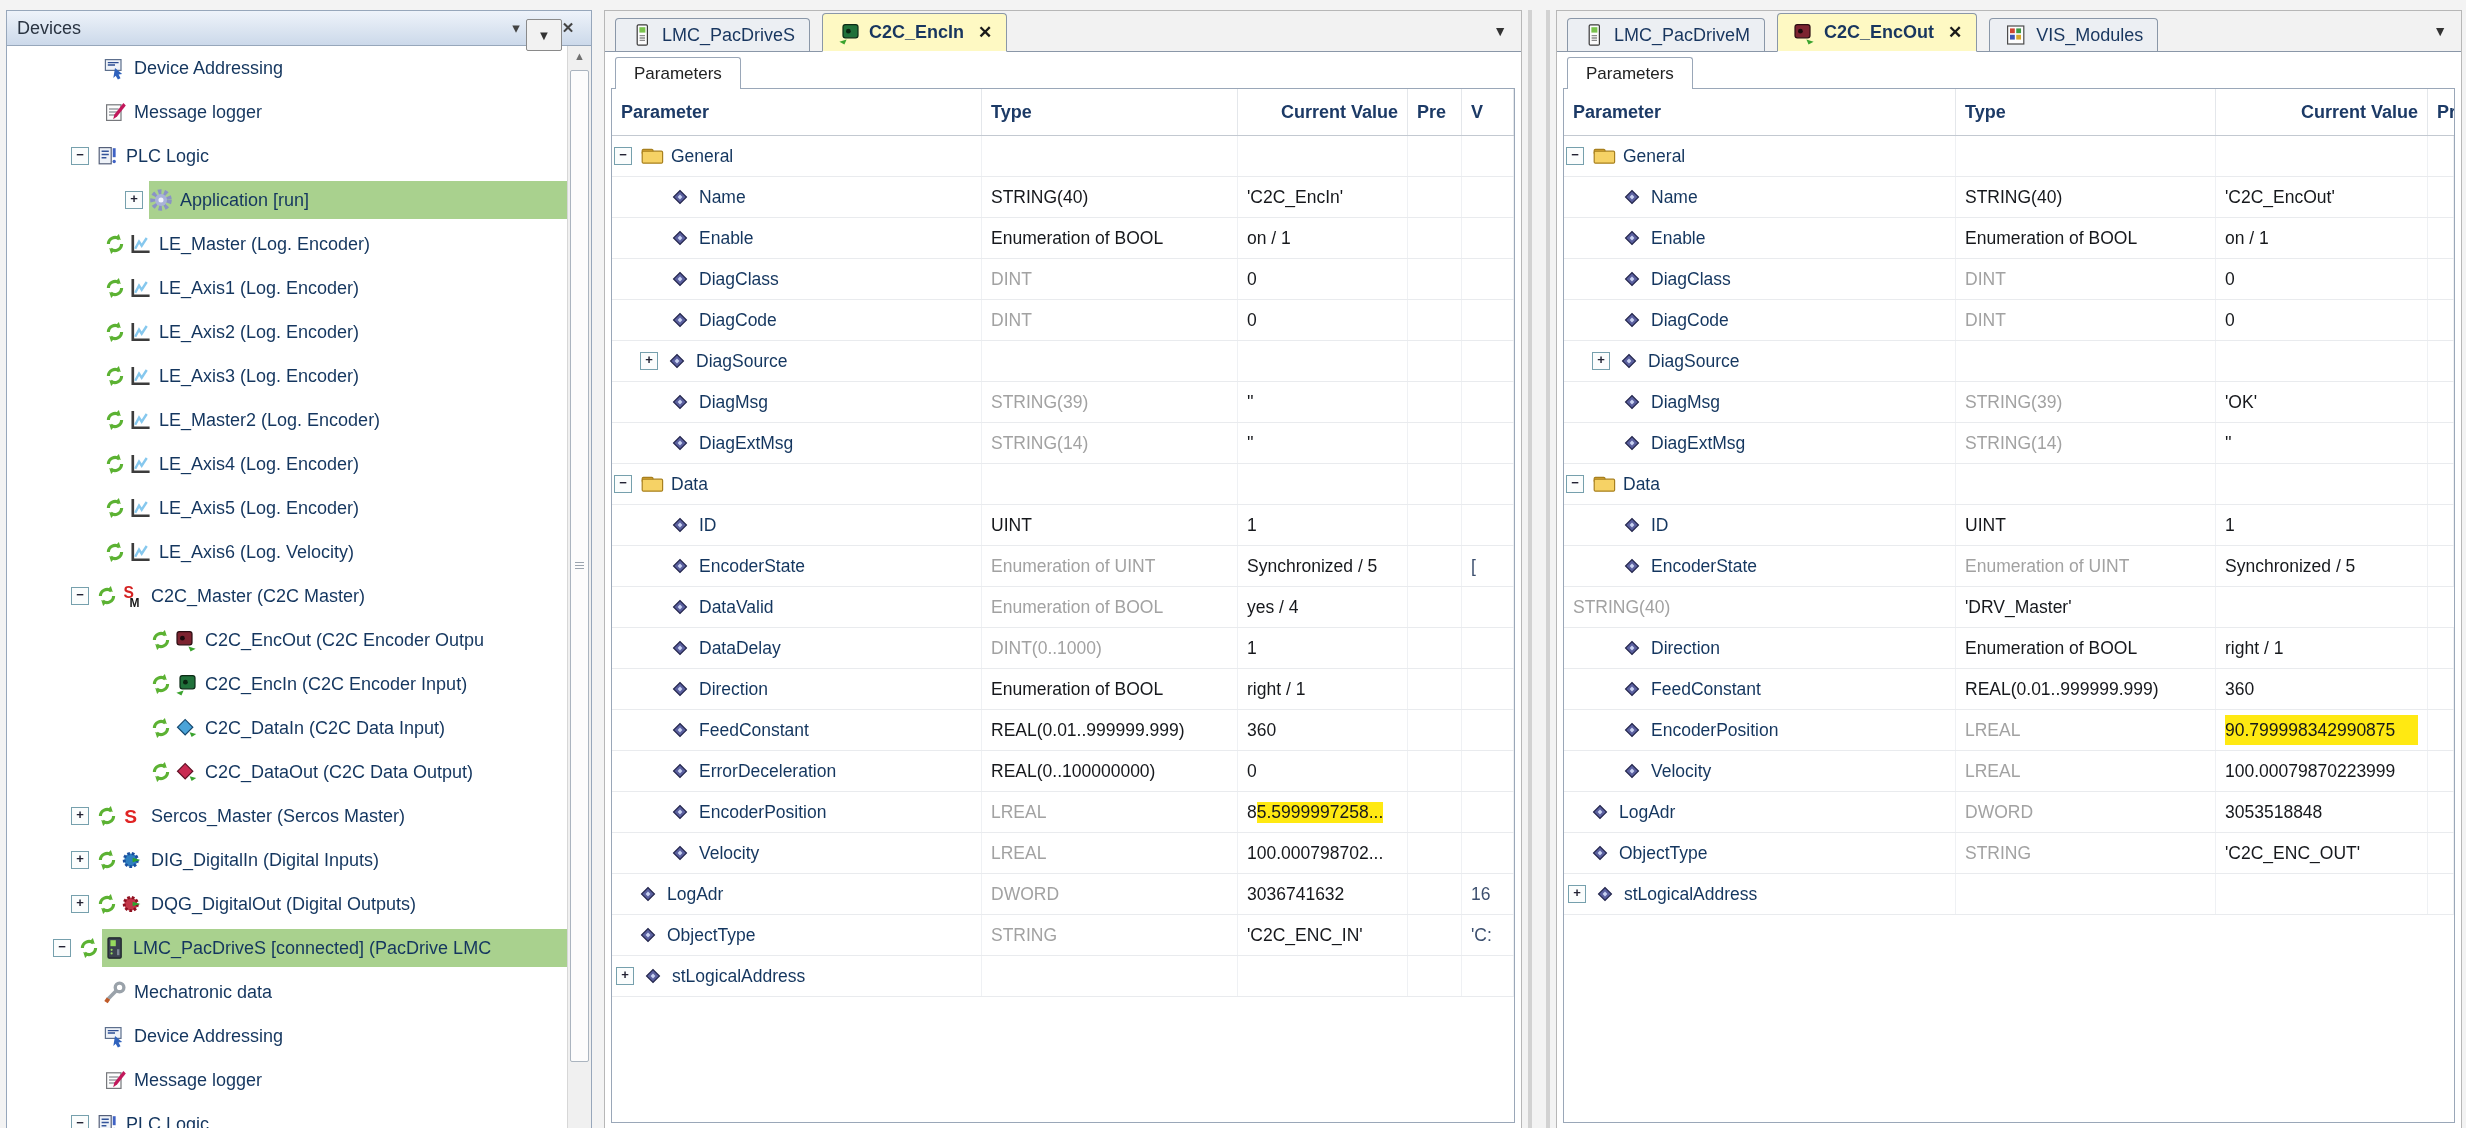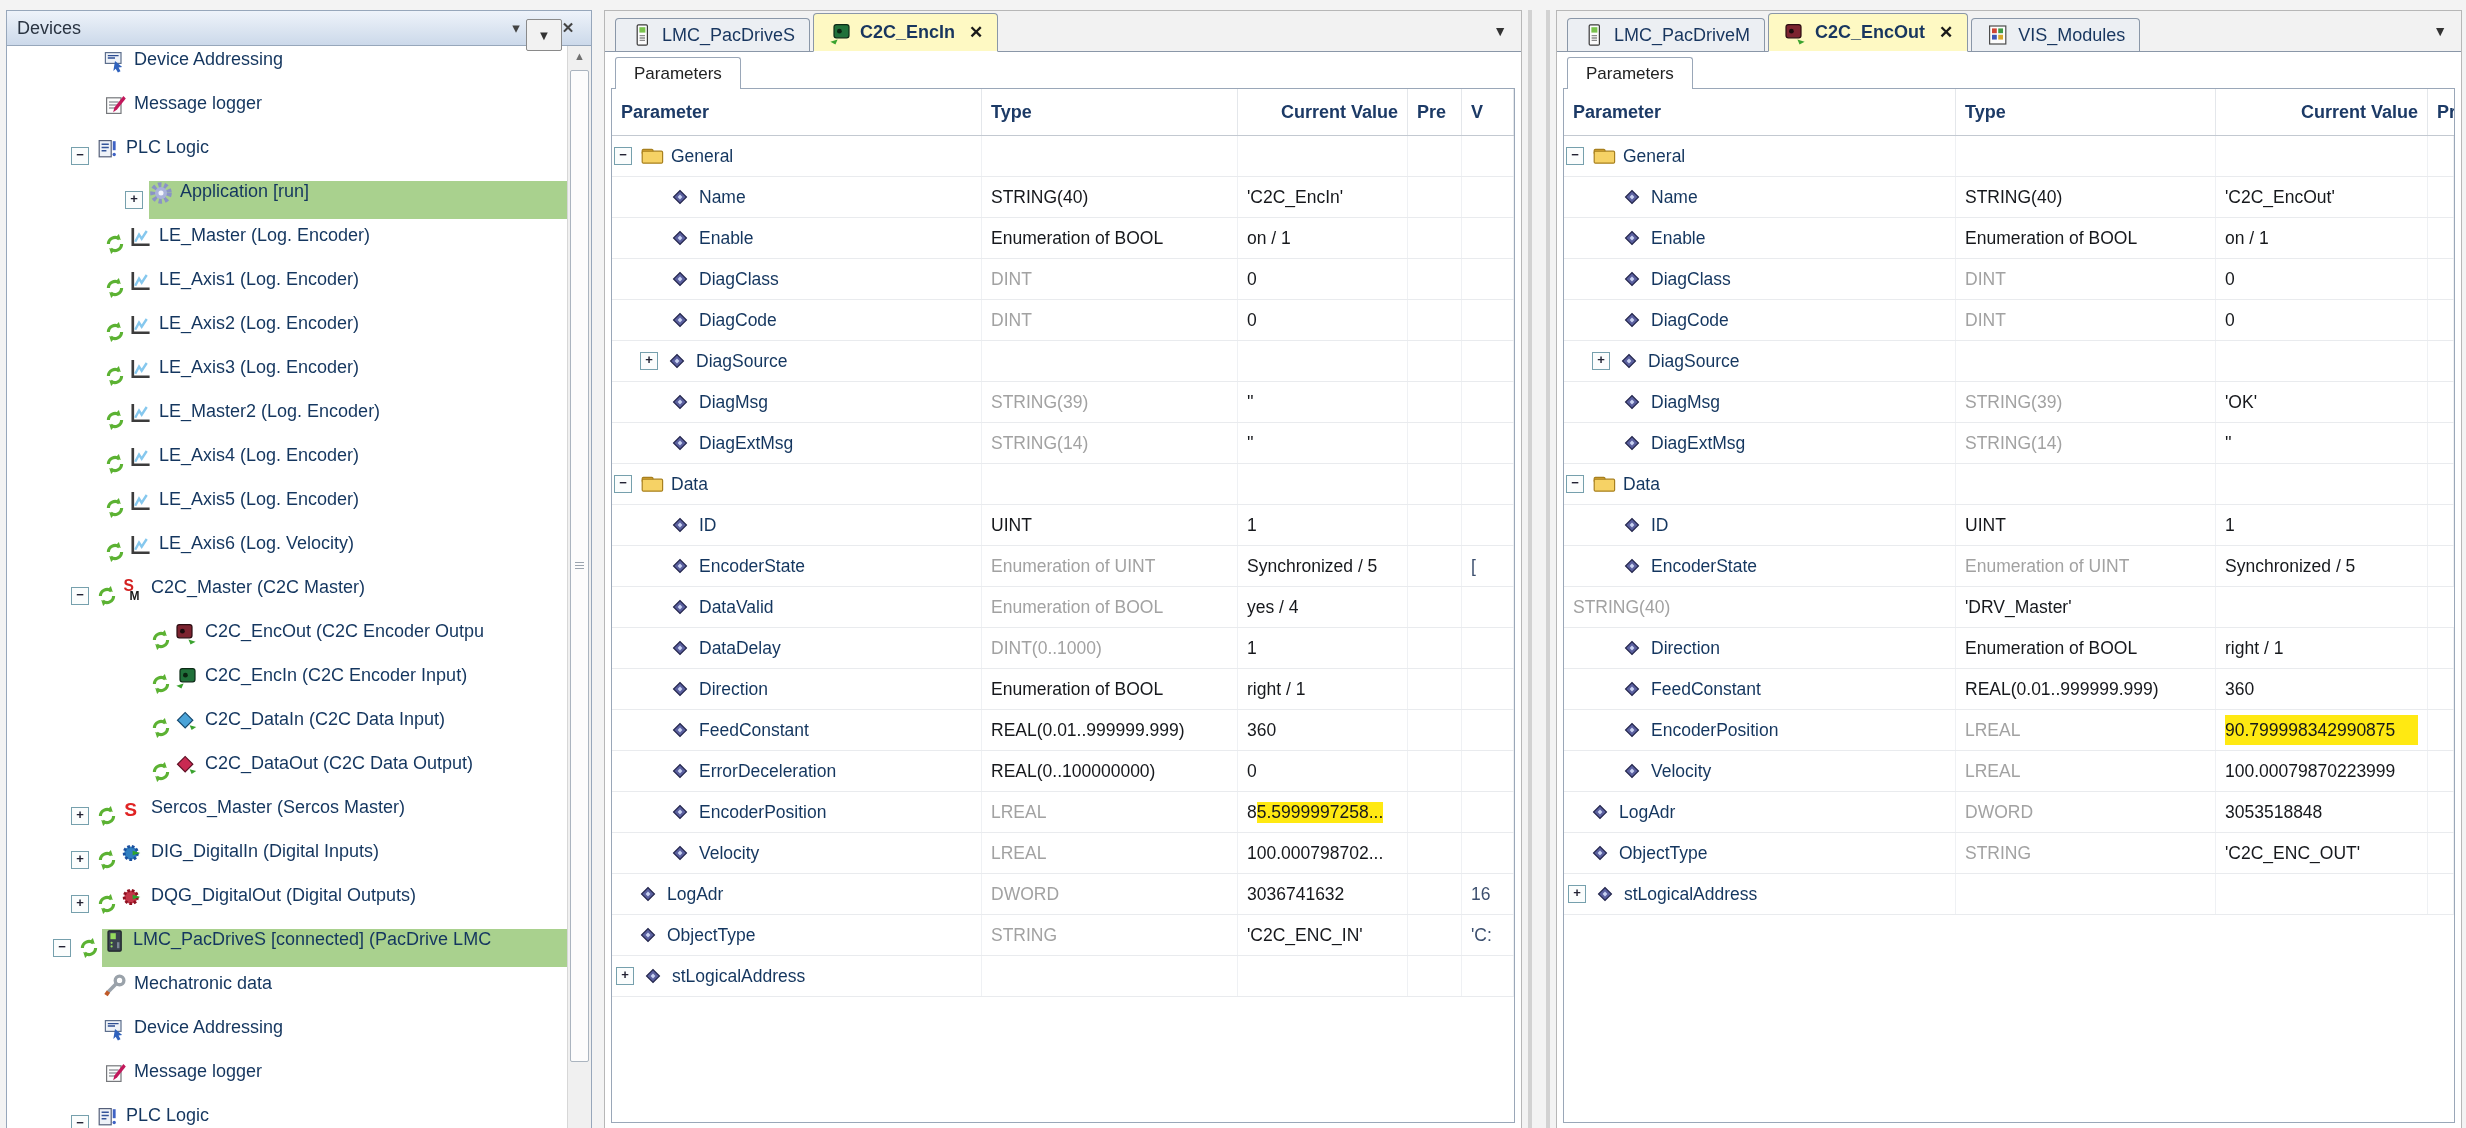--- a/index.html
+++ b/index.html
@@ -11,38 +11,38 @@
   
   #devices{position:absolute;left:6px;top:10px;width:584px;height:1118px;background:#fff;border:1px solid #97a7bb}
   #devTitle{height:34px;background:linear-gradient(#eef3fa,#ccd9ea);border-bottom:1px solid #97a7bb;
             display:flex;align-items:center;padding:0 10px;font-size:18px;color:#2a3442}
   #devTitle .sp{flex:1}
   .tbtn{width:26px;height:24px;display:flex;align-items:center;justify-content:center;color:#444;font-size:15px;cursor:default}
   #tree{position:absolute;left:0;top:35px;right:23px;bottom:0;overflow:hidden;font-size:18px;color:#14365f;background:#fff}
   .trow{height:44px;display:flex;align-items:center;white-space:nowrap}
   .exp{width:16px;height:16px;border:1px solid #76a0ad;background:#fbfdfd;flex:none;margin-right:6px;
        font:bold 13px/14px "Liberation Sans",sans-serif;text-align:center;color:#223}
-  .grp{display:flex;height:38px;padding-right:8px}
+  .grp{display:flex;align-items:center;height:38px;padding-right:8px}
   .trow.sel .grp{background:var(--sel);flex:1}
   .tlab{padding-left:7px}
   .ric{margin-right:1px}
   #treeDrop{position:absolute;top:8px;right:29px;width:34px;height:30px;border:1px solid #8a8a8a;background:#f2f2f2;
             display:flex;align-items:center;justify-content:center;font-size:13px;color:#333;border-radius:2px}
   #vscroll{position:absolute;top:35px;right:0;bottom:0;width:23px;background:#f0f0f0;border-left:1px solid #d7d7d7}
   #vscroll .arr{height:20px;display:flex;align-items:center;justify-content:center;font-size:11px;color:#707070}
   #vthumb{position:absolute;left:2px;right:2px;top:24px;height:990px;background:#fcfcfc;border:1px solid #aab4bf;border-radius:2px}
   #vthumb:after{content:"";position:absolute;left:4px;right:4px;top:50%;height:8px;margin-top:-4px;
       background:repeating-linear-gradient(#9aa4ae 0 1px,transparent 1px 3px)}
 
   
   .epanel{position:absolute;top:10px;height:1118px;background:#fff;border:1px solid #b7b7b7}
   #mid{left:604px;width:916px}
   #rightp{left:1556px;width:904px}
   .tabbar{height:40px;background:#f2f2f2;display:flex;align-items:flex-end;padding:0 8px 0 10px;border-bottom:1px solid #8a97a8}
-  .dtab{height:32px;display:flex;align-items:center;gap:8px;padding:0 14px;margin-right:3px;font-size:18px;color:#18365f;
+  .dtab{height:32px;display:flex;align-items:center;gap:8px;padding:0 14px;margin-right:12px;font-size:18px;color:#18365f;
         background:#eceff3;border:1px solid #8a97a8;border-bottom:none;border-radius:4px 4px 0 0}
   .dtab.active{background:#fef9c3;height:37px;font-weight:bold;margin-bottom:-1px;border-bottom:1px solid #fff}
   .dtab .close{margin-left:6px;font-weight:bold;color:#1a1a1a;font-size:17px}
   .tabdd{margin-left:auto;align-self:center;color:#333;font-size:14px;padding:0 6px}
   .subbar{height:36px;display:flex;align-items:flex-end;padding-left:10px;background:#fff}
   .stab{height:31px;display:flex;align-items:center;padding:0 18px;font-size:17px;color:#222;
         background:#fff;border:1px solid #9aa7b8;border-bottom:none;border-radius:3px 3px 0 0;position:relative;z-index:2;margin-bottom:-1px}
   .gridwrap{position:absolute;left:6px;right:6px;top:77px;bottom:6px;border:1px solid #9aa7b8;background:#fff;overflow:hidden}
   .ghead{display:grid;height:46px;align-items:stretch;border-bottom:1px solid #c3c9d1;color:#1c3a66;font-size:18px;font-weight:bold}
   .hc{display:flex;align-items:center;padding:0 9px;border-right:1px solid #e4e7eb}

